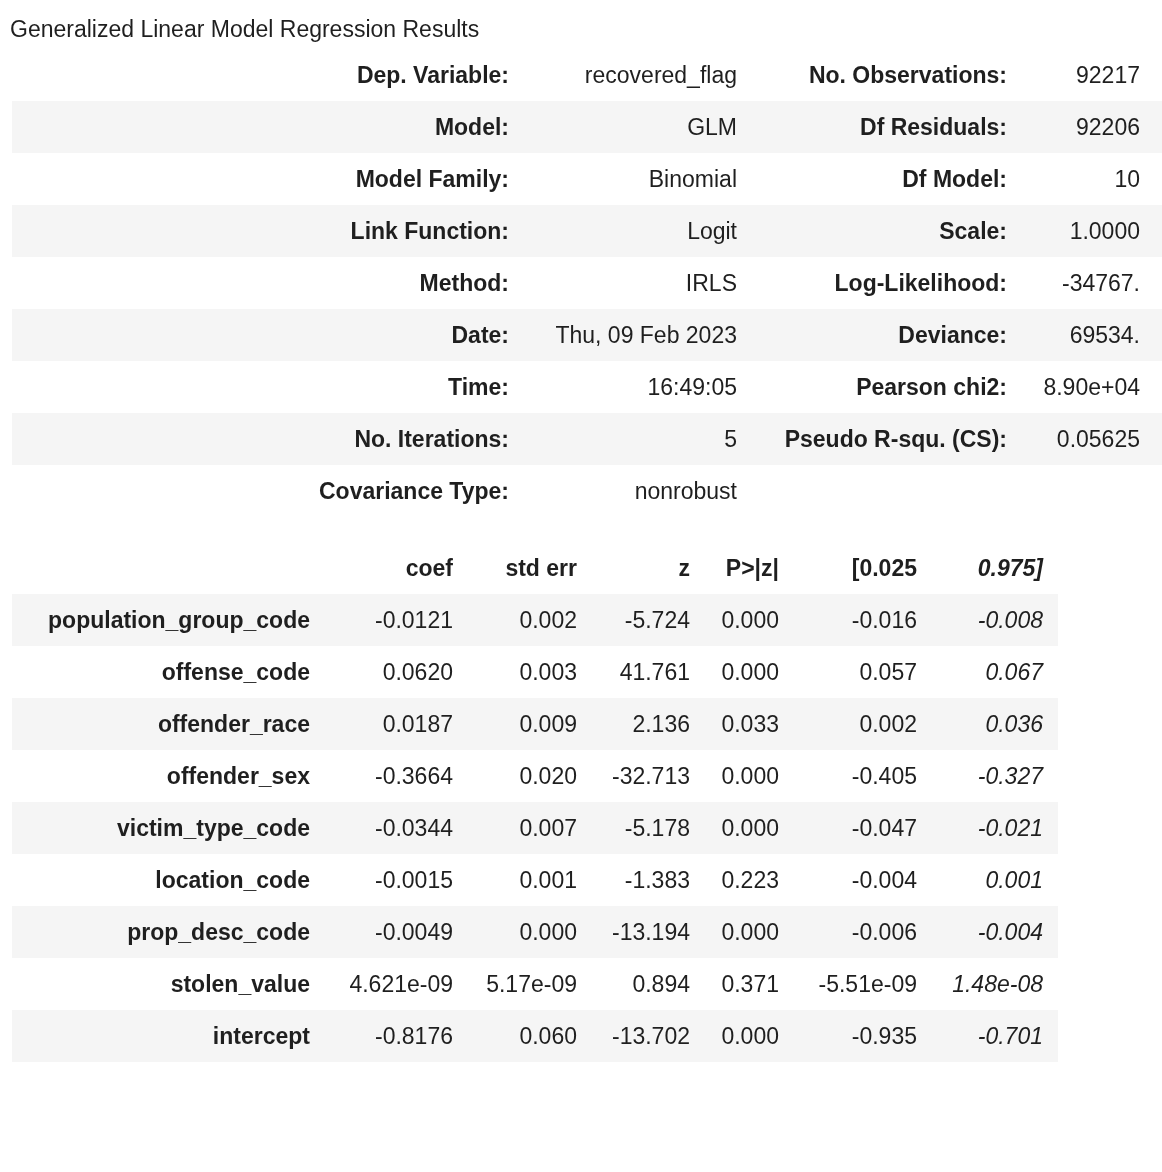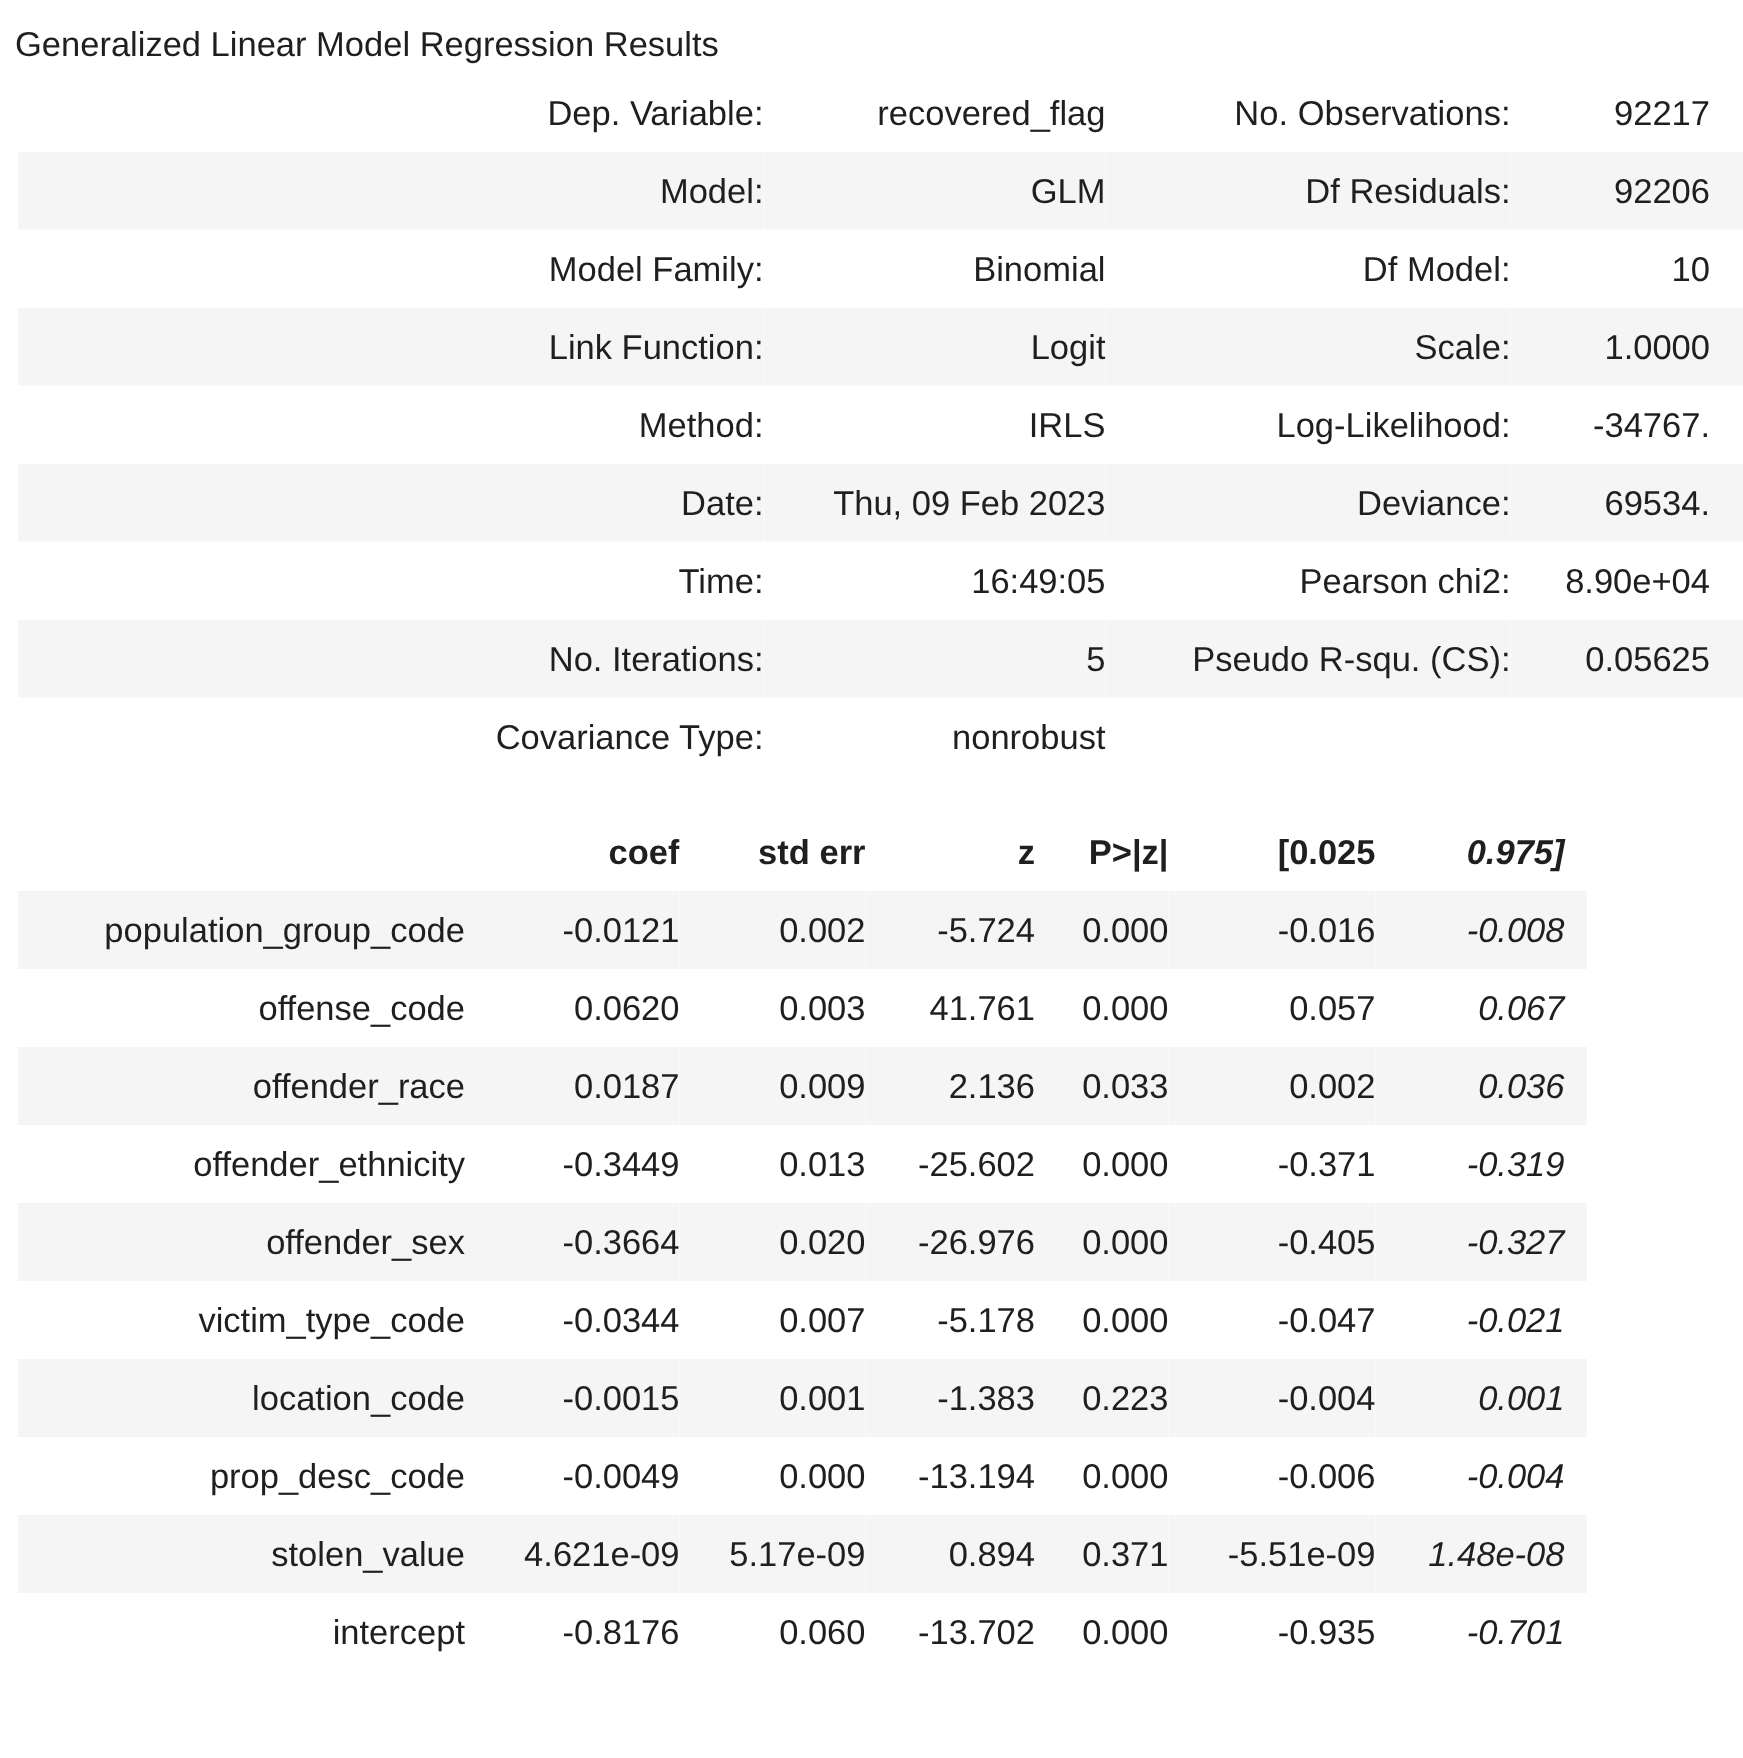--- a/index.html
+++ b/index.html
@@ -30,21 +30,21 @@
     padding: 0;
     height: 52px;
     font-size: 23px;
     font-weight: 400;
     text-align: right;
     vertical-align: middle;
     white-space: nowrap;
     overflow: hidden;
   }
   th { font-weight: 700; }
-  .lbl { font-weight: 400; }
+  .lbl { font-weight: 700; }
 
   
   .summary-table {
     margin: 6px 0 0 12px;
     width: 1150px;
   }
   .summary-table .c1 { width: 497px; }
   .summary-table .c2 { width: 228px; }
   .summary-table .c3 { width: 270px; }
   .summary-table .c4 { width: 155px; }
@@ -181,33 +181,24 @@
       <tr>
         <td class="lbl">offender_race</td>
         <td>0.0187</td>
         <td>0.009</td>
         <td>2.136</td>
         <td>0.033</td>
         <td>0.002</td>
         <td>0.036</td>
       </tr>
       <tr>
-        <td class="lbl">offender_ethnicity</td>
-        <td>-0.3449</td>
-        <td>0.013</td>
-        <td>-25.602</td>
-        <td>0.000</td>
-        <td>-0.371</td>
-        <td>-0.319</td>
-      </tr>
-      <tr>
         <td class="lbl">offender_sex</td>
         <td>-0.3664</td>
         <td>0.020</td>
-        <td>-26.976</td>
+        <td>-32.713</td>
         <td>0.000</td>
         <td>-0.405</td>
         <td>-0.327</td>
       </tr>
       <tr>
         <td class="lbl">victim_type_code</td>
         <td>-0.0344</td>
         <td>0.007</td>
         <td>-5.178</td>
         <td>0.000</td>

